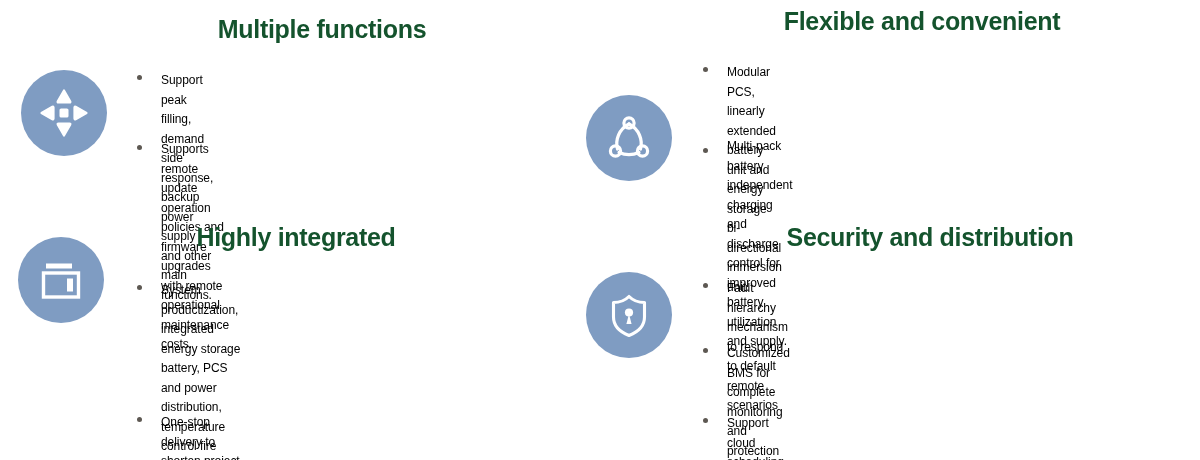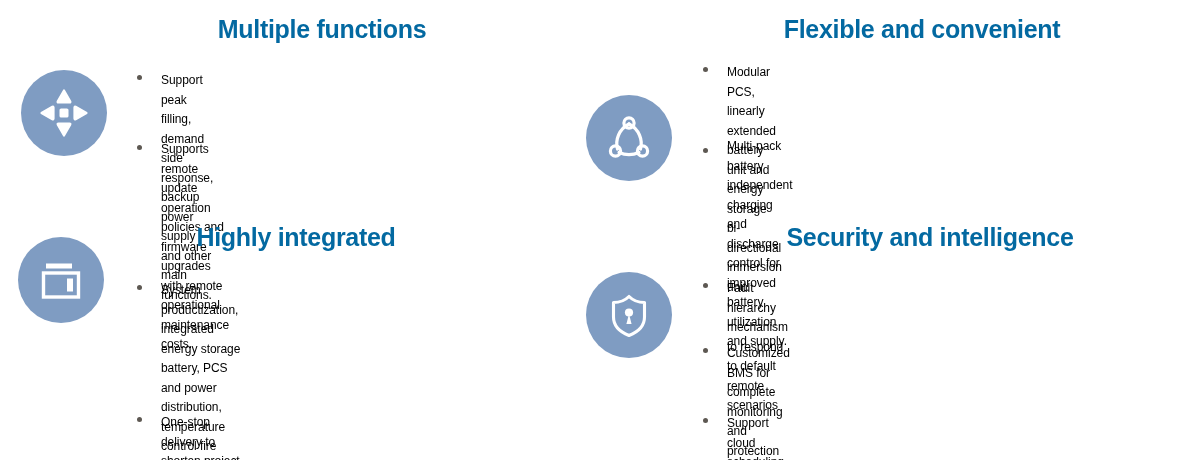--- a/index.html
+++ b/index.html
@@ -34,21 +34,21 @@
     align-items: center;
     justify-content: center;
   }
   .icon-badge svg {
     display: block;
   }
   .title {
     position: absolute;
     font-size: 25px;
     font-weight: bold;
-    color: #0369a1;
+    color: #14532d;
     letter-spacing: -0.3px;
     white-space: nowrap;
     text-align: right;
     transform: translateX(-50%);
     line-height: 1.1;
   }
   .bullets {
     position: absolute;
   }
   .bullet {
@@ -79,21 +79,21 @@
   #title-multiple-functions { left: 322px; top: 16px; }
   #bullets-multiple-functions { left: 137px; top: 66px; width: 420px; }
   #mf-b1 { top: 5px; }
   #mf-b1 .dot { top: 4px; }
   #mf-b2 { top: 74px; }
   #mf-b2 .dot { top: 5px; }
 
   
   #block-flexible-convenient { left: 580px; top: 0; width: 620px; height: 210px; }
   #badge-share { left: 6px; top: 95px; width: 86px; height: 86px; }
-  #title-flexible-convenient { left: 342px; top: 16px; }
+  #title-flexible-convenient { left: 342px; top: 8px; }
   #bullets-flexible-convenient { left: 123px; top: 60px; width: 480px; }
   #fc-b1 { top: 3px; }
   #fc-b1 .dot { top: 4px; }
   #fc-b2 { top: 77px; }
   #fc-b2 .dot { top: 11px; }
 
   
   #block-highly-integrated { left: 0; top: 210px; width: 600px; height: 250px; }
   #badge-layout { left: 18px; top: 27px; width: 86px; height: 86px; }
   #title-highly-integrated { left: 296px; top: 14px; }
@@ -211,21 +211,21 @@
 
     <div class="icon-badge" id="badge-shield">
       <svg width="50" height="50" viewBox="0 0 50 50">
         <path d="M25 6.5 C20.5 11 14 12.5 9.5 12.5 L9.5 27 C9.5 36 16 42 25 45.5
                  C34 42 40.5 36 40.5 27 L40.5 12.5 C36 12.5 29.5 11 25 6.5 Z" fill="none" stroke="#ffffff" stroke-width="3.1" stroke-linejoin="round"></path>
         <circle cx="25" cy="22.5" r="4.1" fill="#ffffff"></circle>
         <path d="M25 24 L27.6 34 L22.4 34 Z" fill="#ffffff"></path>
       </svg>
     </div>
 
-    <div class="title" id="title-security-intelligence">Security and intelligence</div>
+    <div class="title" id="title-security-intelligence">Security and distribution</div>
 
     <div class="bullets" id="bullets-security-intelligence">
       <div class="bullet" id="si-b1">
         <span class="dot"></span>
         <span class="bullet-text">Fault hierarchy mechanism to respond to default remote scenarios</span>
       </div>
       <div class="bullet" id="si-b2">
         <span class="dot"></span>
         <span class="bullet-text">Customized BMS for complete monitoring and protection</span>
       </div>

